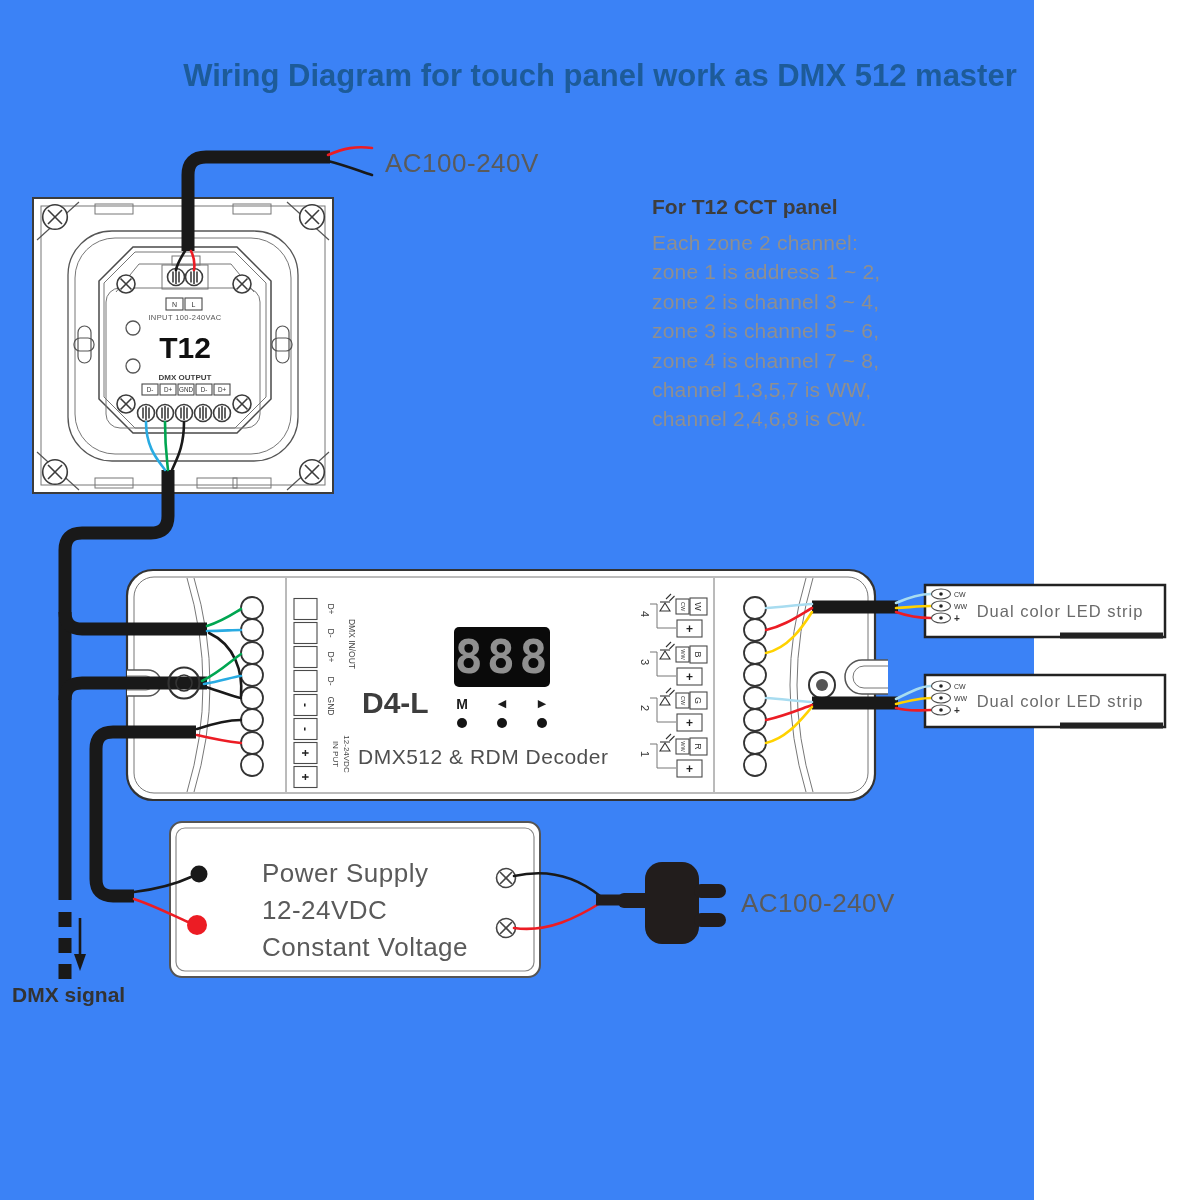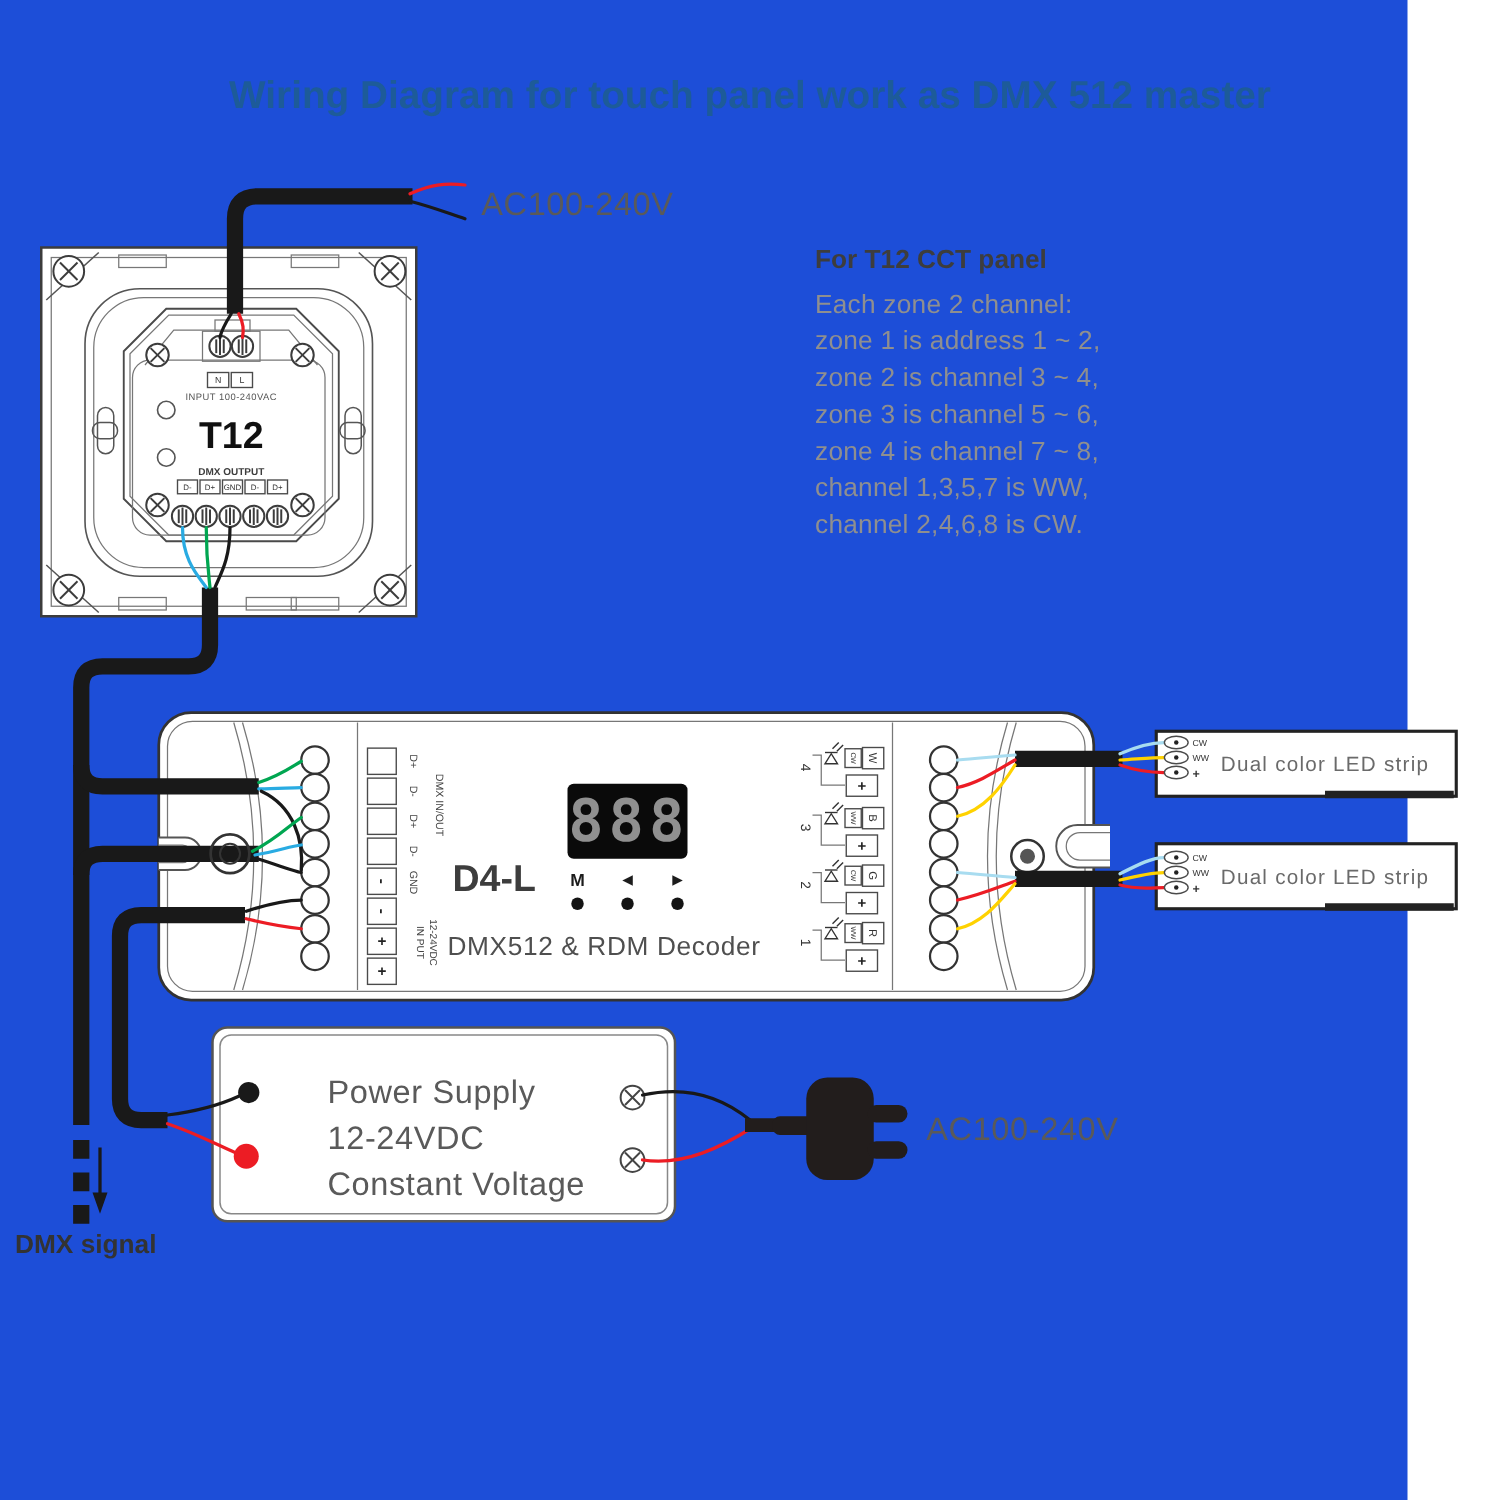--- a/index.html
+++ b/index.html
@@ -1,16 +1,16 @@
 <!DOCTYPE html>
 <html><head>
 <meta charset="utf-8">
 <style>
   html,body{margin:0;padding:0;background:#fff;}
-  .stage{width:1126px;height:1200px;position:relative;background:#1d4ed8;}
+  .stage{width:1034px;height:1200px;position:relative;background:#3b82f6;}
   svg text{font-family:"Liberation Sans",sans-serif;}
   .title{font-size:31px;font-weight:bold;fill:#1d5b99;}
   .aclbl{font-size:26px;fill:#5a5a5a;letter-spacing:0.5px;}
   .noteh{font-size:21px;font-weight:bold;fill:#3d3d3d;}
   .notel{font-size:21px;fill:#8f8f8f;letter-spacing:0.2px;}
   .psut{font-size:26px;fill:#5a5a5a;letter-spacing:0.5px;}
   .dmxsig{font-size:21px;font-weight:bold;fill:#333;}
   .t12{font-size:30px;font-weight:bold;fill:#101010;text-anchor:middle;}
   .tinyc{font-size:7px;fill:#333;text-anchor:middle;}
   .tiny75{font-size:7.5px;fill:#555;text-anchor:middle;letter-spacing:0.4px;}

